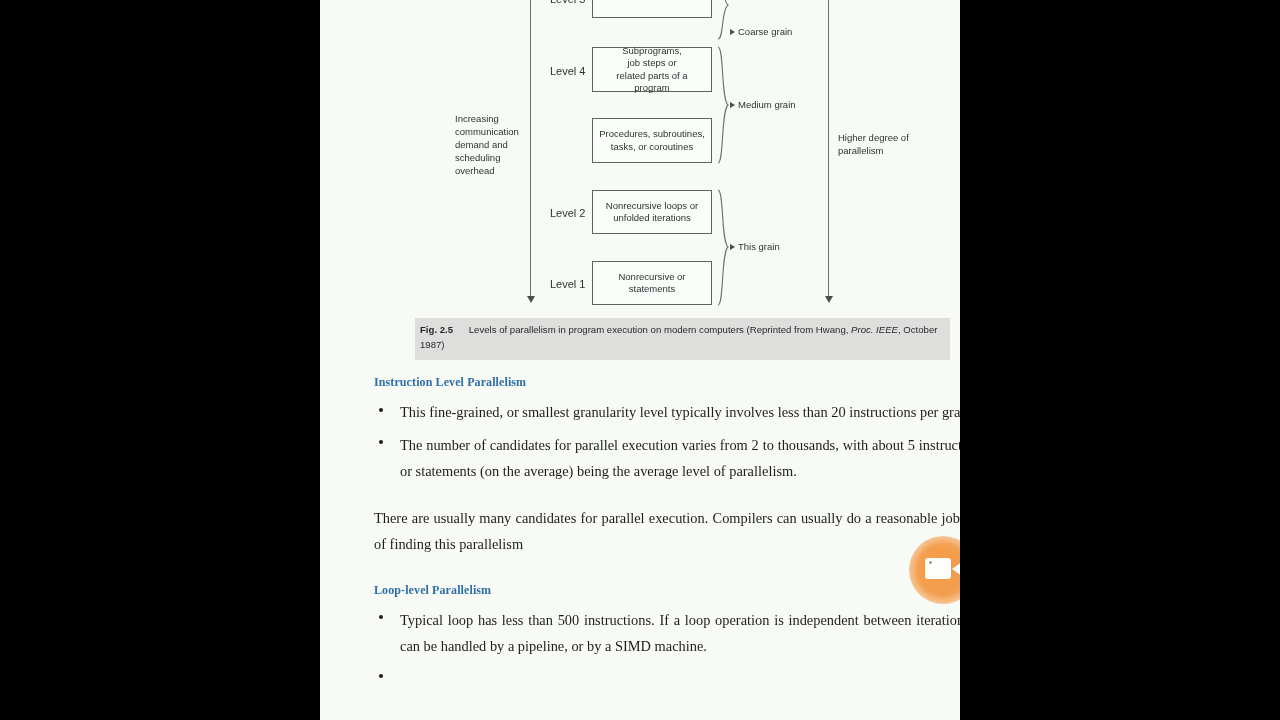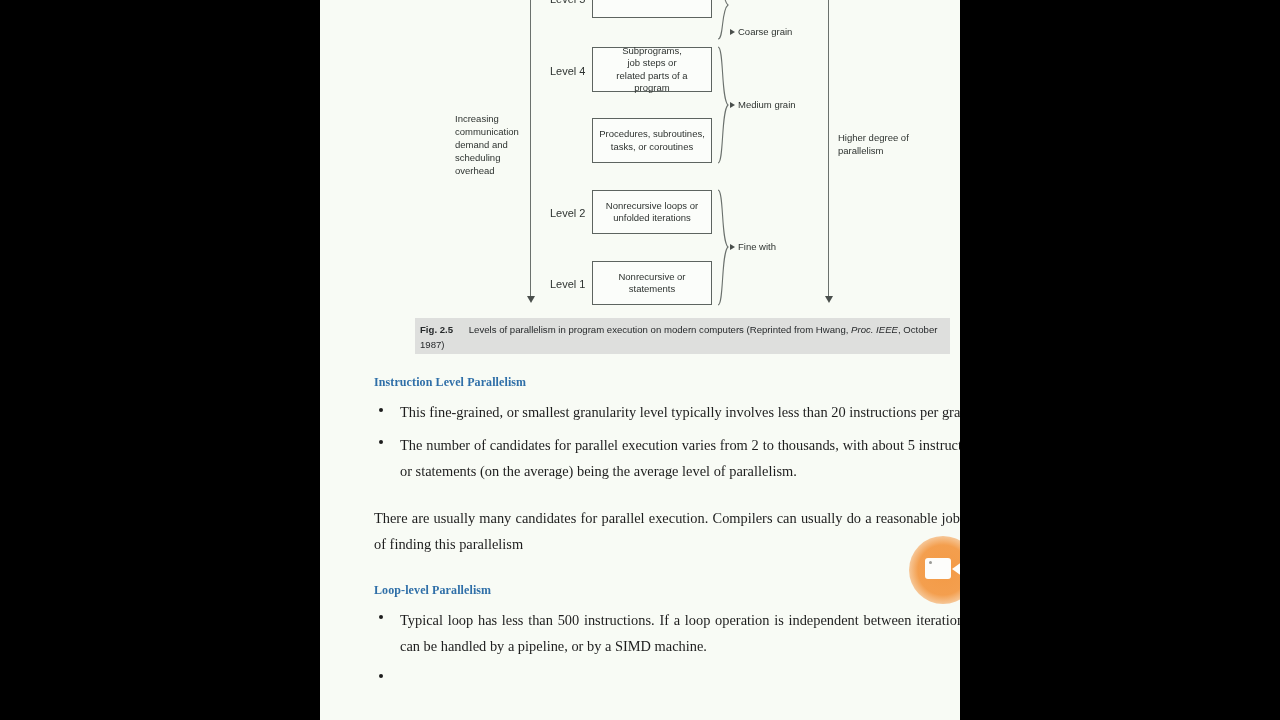--- a/index.html
+++ b/index.html
@@ -39,21 +39,21 @@
   .grainlabel{position:absolute;font-family:"Liberation Sans",sans-serif;
               font-size:9.5px;color:#2e3330;white-space:nowrap;}
   .brace{position:absolute;color:#6b716d;font-family:"Liberation Serif",serif;
          transform-origin:center;}
   .brace svg{display:block;}
   .tick{position:absolute;width:0;height:0;
         border-top:3.5px solid transparent;border-bottom:3.5px solid transparent;
         border-left:5px solid #4a4f4c;}
 
   
-  #caption{position:absolute;left:95px;top:318px;width:535px;height:36px;
+  #caption{position:absolute;left:95px;top:318px;width:535px;height:42px;
            background:#dedfdd;}
   #caption .cap-inner{padding:5px 8px 0 5px;
            font-family:"Liberation Sans",sans-serif;font-size:9.6px;color:#26292b;
            line-height:1.55;}
   #caption b{font-weight:bold;}
   #caption i{font-style:italic;}
 
   
   #body{position:absolute;left:54px;top:375px;width:610px;}
   h3.sect{margin:0;font-family:"Liberation Serif",serif;font-size:12px;
@@ -132,21 +132,21 @@
       </div>
       <div class="tick" style="left:410px;top:101.5px;"></div>
       <div class="grainlabel" style="left:418px;top:99px;">Medium grain</div>
 
       <div class="brace" style="left:396px;top:189px;">
         <svg width="14" height="117" viewBox="0 0 14 117">
           <path d="M2 1 C8 1,5 52,12 58 C5 64,8 116,2 116" fill="none" stroke="#6b716d" stroke-width="1.1"></path>
         </svg>
       </div>
       <div class="tick" style="left:410px;top:243.5px;"></div>
-      <div class="grainlabel" style="left:418px;top:241px;">Fine with</div>
+      <div class="grainlabel" style="left:418px;top:241px;">This grain</div>
     </div>
 
     <div id="caption">
       <div class="cap-inner">
         <b>Fig. 2.5</b>
         <span style="display:inline-block;width:13px;"></span><span>Levels of parallelism in program execution on modern computers (Reprinted from Hwang, </span><i>Proc. IEEE</i><span>, October 1987)</span>
       </div>
     </div>
 
     <div id="body">

